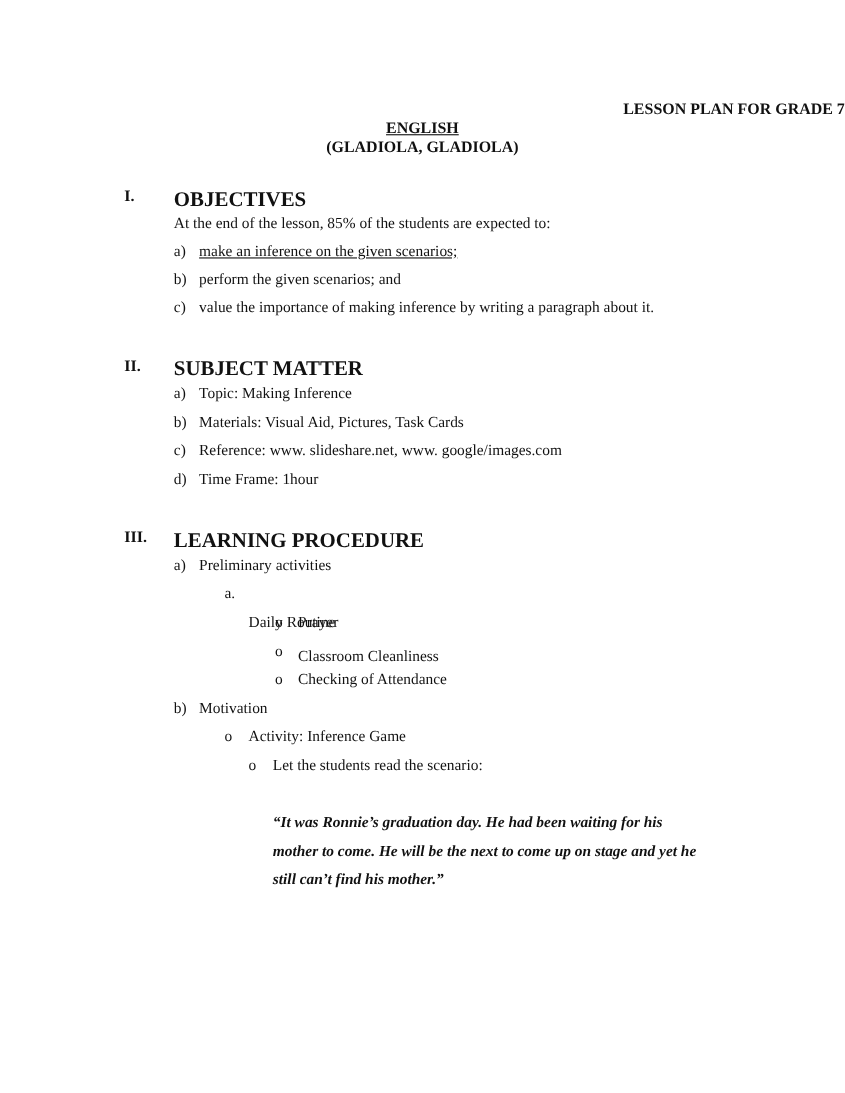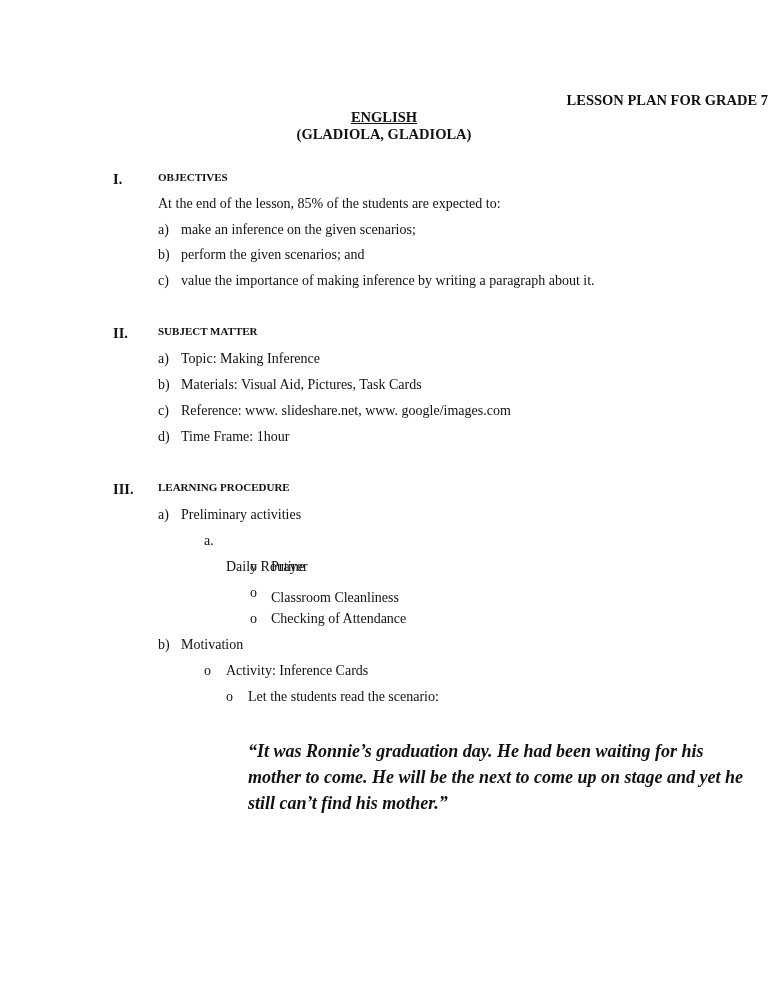--- a/index.html
+++ b/index.html
@@ -4,37 +4,37 @@
   <style>
     html, body { margin: 0; padding: 0; background: #ffffff; }
     body {
       width: 768px; height: 994px; position: relative; overflow: hidden;
       font-family: "Liberation Serif", serif; color: #111111;
       font-size: 14px;
     }
     .abs { position: absolute; white-space: nowrap; }
     .title { font-weight: bold; font-size: 14.5px; text-align: center; width: 768px; left: 0; }
     .num { font-weight: bold; font-size: 14.5px; }
-    .heading { font-weight: bold; font-size: 11px; }
+    .heading { font-weight: bold; font-size: 19px; }
     .txt { font-size: 14px; }
-    .quote { font-weight: bold; font-style: italic; font-size: 18px; }
+    .quote { font-weight: bold; font-style: italic; font-size: 14px; }
   </style>
 </head>
 <body>
 
 <div class="abs title" style="top:92px;text-align:right;">LESSON PLAN FOR GRADE 7</div>
 <div class="abs title" style="top:109px;text-decoration:underline;">ENGLISH</div>
 <div class="abs title" style="top:126px;">(GLADIOLA,  GLADIOLA)</div>
 
 <div class="abs num" style="left:113px; top:171px;">I.</div>
 <div class="abs heading" style="left:158px; top:171px;">OBJECTIVES</div>
 <div class="abs txt" style="left:158px; top:196px;">At the end of the lesson,  85% of the students are expected to:</div>
 
 <div class="abs txt" style="left:158px; top:222px;">a)</div>
-<div class="abs txt" style="left:181px; top:222px;">make an inference  on the given scenarios;</div>
+<div class="abs txt" style="left:181px; top:222px;text-decoration:underline;">make an inference  on the given scenarios;</div>
 <div class="abs txt" style="left:158px; top:247px;">b)</div>
 <div class="abs txt" style="left:181px; top:247px;">perform the given scenarios; and</div>
 <div class="abs txt" style="left:158px; top:273px;">c)</div>
 <div class="abs txt" style="left:181px; top:273px;">value the importance of making inference by writing a paragraph about it.</div>
 
 <div class="abs num" style="left:113px; top:325px;">II.</div>
 <div class="abs heading" style="left:158px; top:325px;">SUBJECT MATTER</div>
 
 <div class="abs txt" style="left:158px; top:351px;">a)</div>
 <div class="abs txt" style="left:181px; top:351px;">Topic: Making Inference</div>
@@ -58,20 +58,20 @@
 <div class="abs txt" style="left:271px; top:559px;">Prayer</div>
 <div class="abs txt" style="left:250px; top:585px;">o</div>
 <div class="abs txt" style="left:271px; top:590px;">Classroom Cleanliness</div>
 <div class="abs txt" style="left:250px; top:611px;">o</div>
 <div class="abs txt" style="left:271px; top:611px;">Checking of Attendance</div>
 
 <div class="abs txt" style="left:158px; top:637px;">b)</div>
 <div class="abs txt" style="left:181px; top:637px;">Motivation</div>
 
 <div class="abs txt" style="left:204px; top:663px;">o</div>
-<div class="abs txt" style="left:226px; top:663px;">Activity:  Inference Cards</div>
+<div class="abs txt" style="left:226px; top:663px;">Activity:  Inference Game</div>
 
 <div class="abs txt" style="left:226px; top:689px;">o</div>
 <div class="abs txt" style="left:248px; top:689px;">Let the students read the scenario:</div>
 
 <div class="abs quote" style="left:248px; top:741px;">“It was Ronnie’s graduation day. He had been waiting for his</div>
 <div class="abs quote" style="left:248px; top:767px;">mother to come. He will be the next to come up on stage and yet he</div>
 <div class="abs quote" style="left:248px; top:793px;">still can’t find his mother.”</div>
 
 </body></html>

